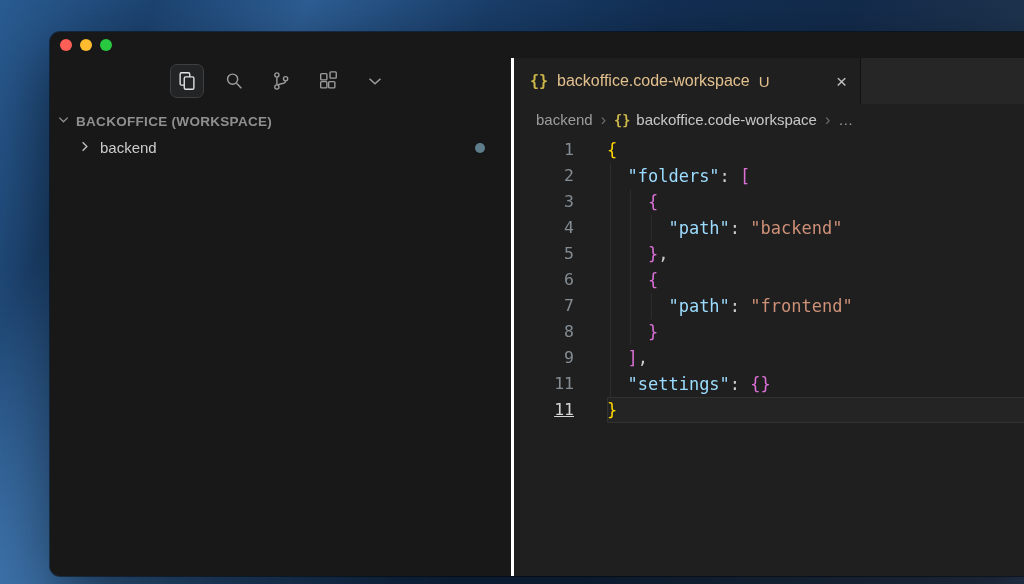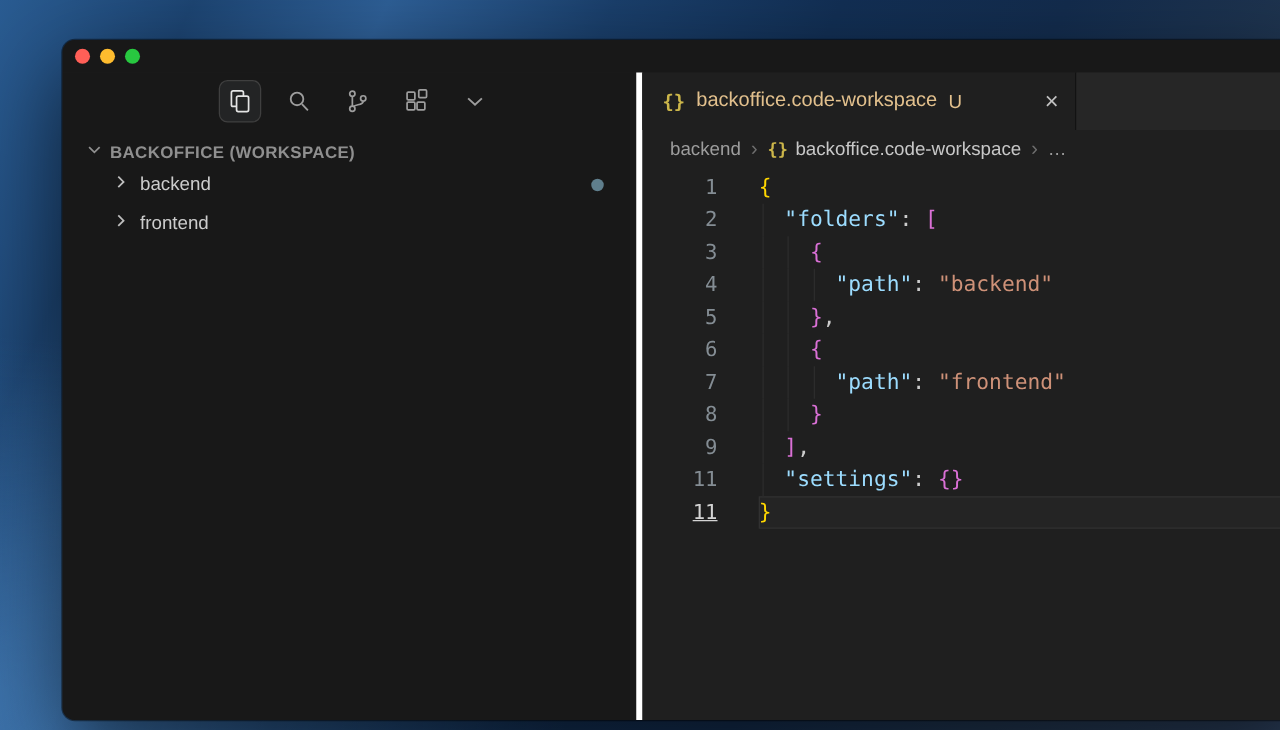--- a/index.html
+++ b/index.html
@@ -13,21 +13,21 @@
   .window {
     position:absolute; left:50px; top:32px; right:-24px; bottom:8px;
     background:#1f1f1f; border-radius:10px; overflow:hidden;
     box-shadow:0 25px 70px rgba(0,0,0,.55), 0 0 0 1px rgba(0,0,0,.45);
     display:flex; flex-direction:column;
   }
   .titlebar { height:26px; flex:0 0 auto; background:#181818; display:flex; align-items:center; padding-left:10px; }
   .traffic { display:flex; gap:8px; }
   .light { width:12px; height:12px; border-radius:50%; }
   .main { flex:1; display:flex; min-height:0; }
-  .sidebar { width:464px; flex:0 0 auto; background:#181818; border-right:5px solid #ffffff; display:flex; flex-direction:column;padding-left:12px; }
+  .sidebar { width:464px; flex:0 0 auto; background:#181818; border-right:3px solid #ffffff; display:flex; flex-direction:column; }
   .activity { height:46px; flex:0 0 auto; display:flex; align-items:center; justify-content:center; gap:13px; }
   .act-btn { width:34px; height:34px; display:flex; align-items:center; justify-content:center; color:#9d9d9d; border-radius:7px; border:1px solid transparent; cursor:pointer; }
   .act-btn.active { color:#e4e4e4; background:#232425; border-color:#3f3f3f; }
   .act-btn svg { width:22px; height:22px; }
   .section-header { display:flex; align-items:center; gap:5px; margin:8px 0 2px 6px; color:#8f8f8f; font-size:13.5px; font-weight:bold; letter-spacing:.3px; cursor:pointer; }
   .section-header svg { width:15px; height:15px; }
   .tree-item { height:31px; display:flex; align-items:center; padding-left:27px; color:#cccccc; font-size:15px; gap:8px; cursor:pointer; }
   .tree-item svg { width:15px; height:15px; color:#bdbdbd; flex:0 0 auto; }
   .dot { width:10px; height:10px; border-radius:50%; margin-left:auto; margin-right:26px; }
   .editor-col { flex:1; min-width:0; display:flex; flex-direction:column; background:#1f1f1f; }
@@ -113,26 +113,20 @@
         <span>BACKOFFICE (WORKSPACE)</span>
       </div>
       <div id="tree">
           <div class="tree-item">
             <span><svg viewBox="0 0 16 16" fill="none" stroke="currentColor" stroke-width="1.5">
                 <path d="M6 3.5 l4.5 4.5 L6 12.5"></path>
               </svg></span>
             <span>backend</span>
             <span class="dot" style="background: rgb(95, 126, 140);"></span>
           </div>
-          <div class="tree-item">
-            <span><svg viewBox="0 0 16 16" fill="none" stroke="currentColor" stroke-width="1.5">
-                <path d="M6 3.5 l4.5 4.5 L6 12.5"></path>
-              </svg></span>
-            <span>frontend</span>
-          </div>
         </div>
     </div>
 
     <div class="editor-col">
       <div class="tabstrip">
         <div class="tab">
           <span class="tab-json mono-braces" style="color: rgb(204, 182, 74);">{}</span>
           <span class="tab-name" style="color: rgb(226, 192, 141);">backoffice.code-workspace</span>
           <span class="tab-badge" style="color: rgb(226, 192, 141);">U</span>
           <span class="tab-close">×</span>

